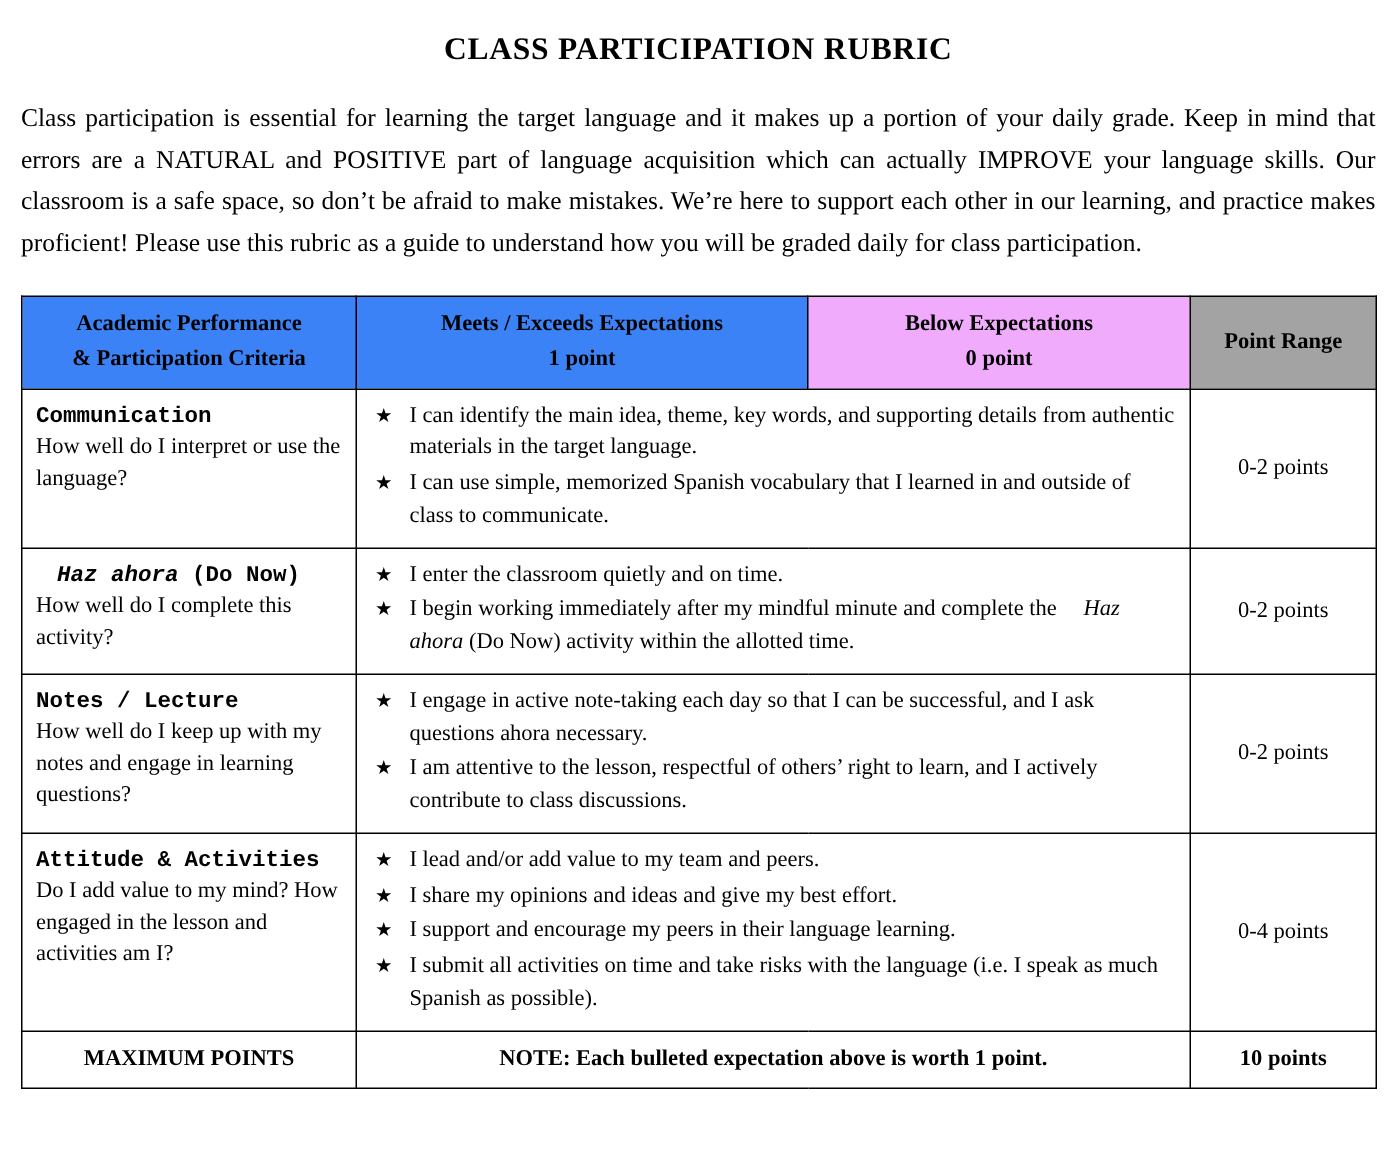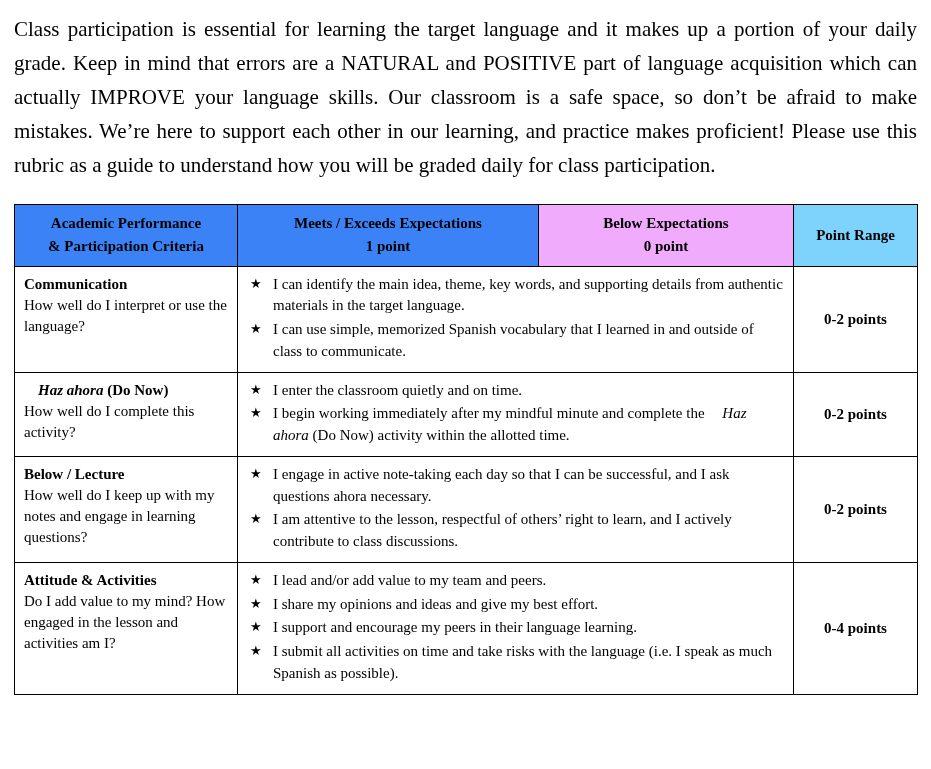--- a/index.html
+++ b/index.html
@@ -16,21 +16,21 @@
     background: #fff;
   }
   .doc-title {
     text-align: center;
     font-size: 21px;
     font-weight: 700;
     letter-spacing: 0.5px;
     margin: 8px 0 20px 0;
   }
   .intro {
-    font-size: 21px;
+    font-size: 17px;
     line-height: 1.62;
     text-align: justify;
     margin: 0 0 22px 0;
   }
   table.rubric {
     width: 903px;
     border-collapse: collapse;
     table-layout: fixed;
   }
   table.rubric th,
@@ -46,57 +46,58 @@
     font-size: 15.5px;
     height: 60px;
     line-height: 1.55;
     color: #000;
   }
   .criteria-cell {
     vertical-align: top;
     line-height: 1.4;
     padding-top: 9px;
   }
-  .row-title { font-weight: 700; }
+  .row-title { font-weight: 700; font-family: Liberation Mono, monospace; }
   .bullets-cell { vertical-align: top; padding-top: 9px; }
   ul.bullets {
     list-style: none;
     margin: 0;
     padding: 0;
   }
   ul.bullets li {
     position: relative;
     padding-left: 26px;
     line-height: 1.45;
     margin: 0 0 2px 0;
   }
   .star-icon {
     position: absolute;
     left: 3px;
     top: 1px;
     font-size: 13px;
   }
   .points-cell {
     text-align: center;
-    font-weight: 700;
+    font-weight: 400;
     vertical-align: middle;
   }
   .footer-row td {
     text-align: center;
     font-weight: 700;
     height: 38px;
     vertical-align: middle;
   }
   .italic { font-style: italic; margin-left: 14px; }
 </style>
 </head>
 <body>
 
 <div class="page">
 
+  <h1 class="doc-title">CLASS PARTICIPATION RUBRIC</h1>
 
   <p class="intro">Class participation is essential for learning the target language and it makes up a portion of your daily grade. Keep in mind that errors are a NATURAL and POSITIVE part of language acquisition which can actually IMPROVE your language skills. Our classroom is a safe space, so don’t be afraid to make mistakes. We’re here to support each other in our learning, and practice makes proficient! Please use this rubric as a guide to understand how you will be graded daily for class participation.</p>
 
   <table class="rubric">
     <colgroup>
       <col style="width:223px">
       <col style="width:301px">
       <col style="width:255px">
       <col style="width:124px">
     </colgroup>
@@ -107,21 +108,21 @@
           <div>&amp; Participation Criteria</div>
         </th>
         <th style="background-color: #3b82f6;">
           <div>Meets / Exceeds Expectations</div>
           <div>1 point</div>
         </th>
         <th style="background-color: #f0abfc;">
           <div>Below Expectations</div>
           <div>0 point</div>
         </th>
-        <th style="background-color: #7dd3fc;">
+        <th style="background-color: #a3a3a3;">
           <div>Point Range</div>
         </th>
       </tr>
     </thead>
     <tbody>
 
       <tr>
         <td class="criteria-cell">
           <div class="row-title">Communication</div>
           <div>How well do I interpret or use the language?</div>
@@ -156,21 +157,21 @@
               <span class="star-icon">★</span>
               <span>I begin working immediately after my mindful minute and complete the </span><span class="italic">Haz ahora</span><span> (Do Now) activity within the allotted time.</span>
             </li>
           </ul>
         </td>
         <td class="points-cell">0-2 points</td>
       </tr>
 
       <tr>
         <td class="criteria-cell">
-          <div class="row-title">Below / Lecture</div>
+          <div class="row-title">Notes / Lecture</div>
           <div>How well do I keep up with my notes and engage in learning questions?</div>
         </td>
         <td class="bullets-cell" colspan="2">
           <ul class="bullets">
             <li>
               <span class="star-icon">★</span>
               <span>I engage in active note-taking each day so that I can be successful, and I ask questions ahora necessary.</span>
             </li>
             <li>
               <span class="star-icon">★</span>
@@ -202,16 +203,21 @@
             </li>
             <li>
               <span class="star-icon">★</span>
               <span>I submit all activities on time and take risks with the language (i.e. I speak as much Spanish as possible).</span>
             </li>
           </ul>
         </td>
         <td class="points-cell">0-4 points</td>
       </tr>
 
+      <tr class="footer-row">
+        <td>MAXIMUM POINTS</td>
+        <td colspan="2">NOTE: Each bulleted expectation above is worth 1 point.</td>
+        <td>10 points</td>
+      </tr>
 
     </tbody>
   </table>
 </div>
 
 </body></html>

